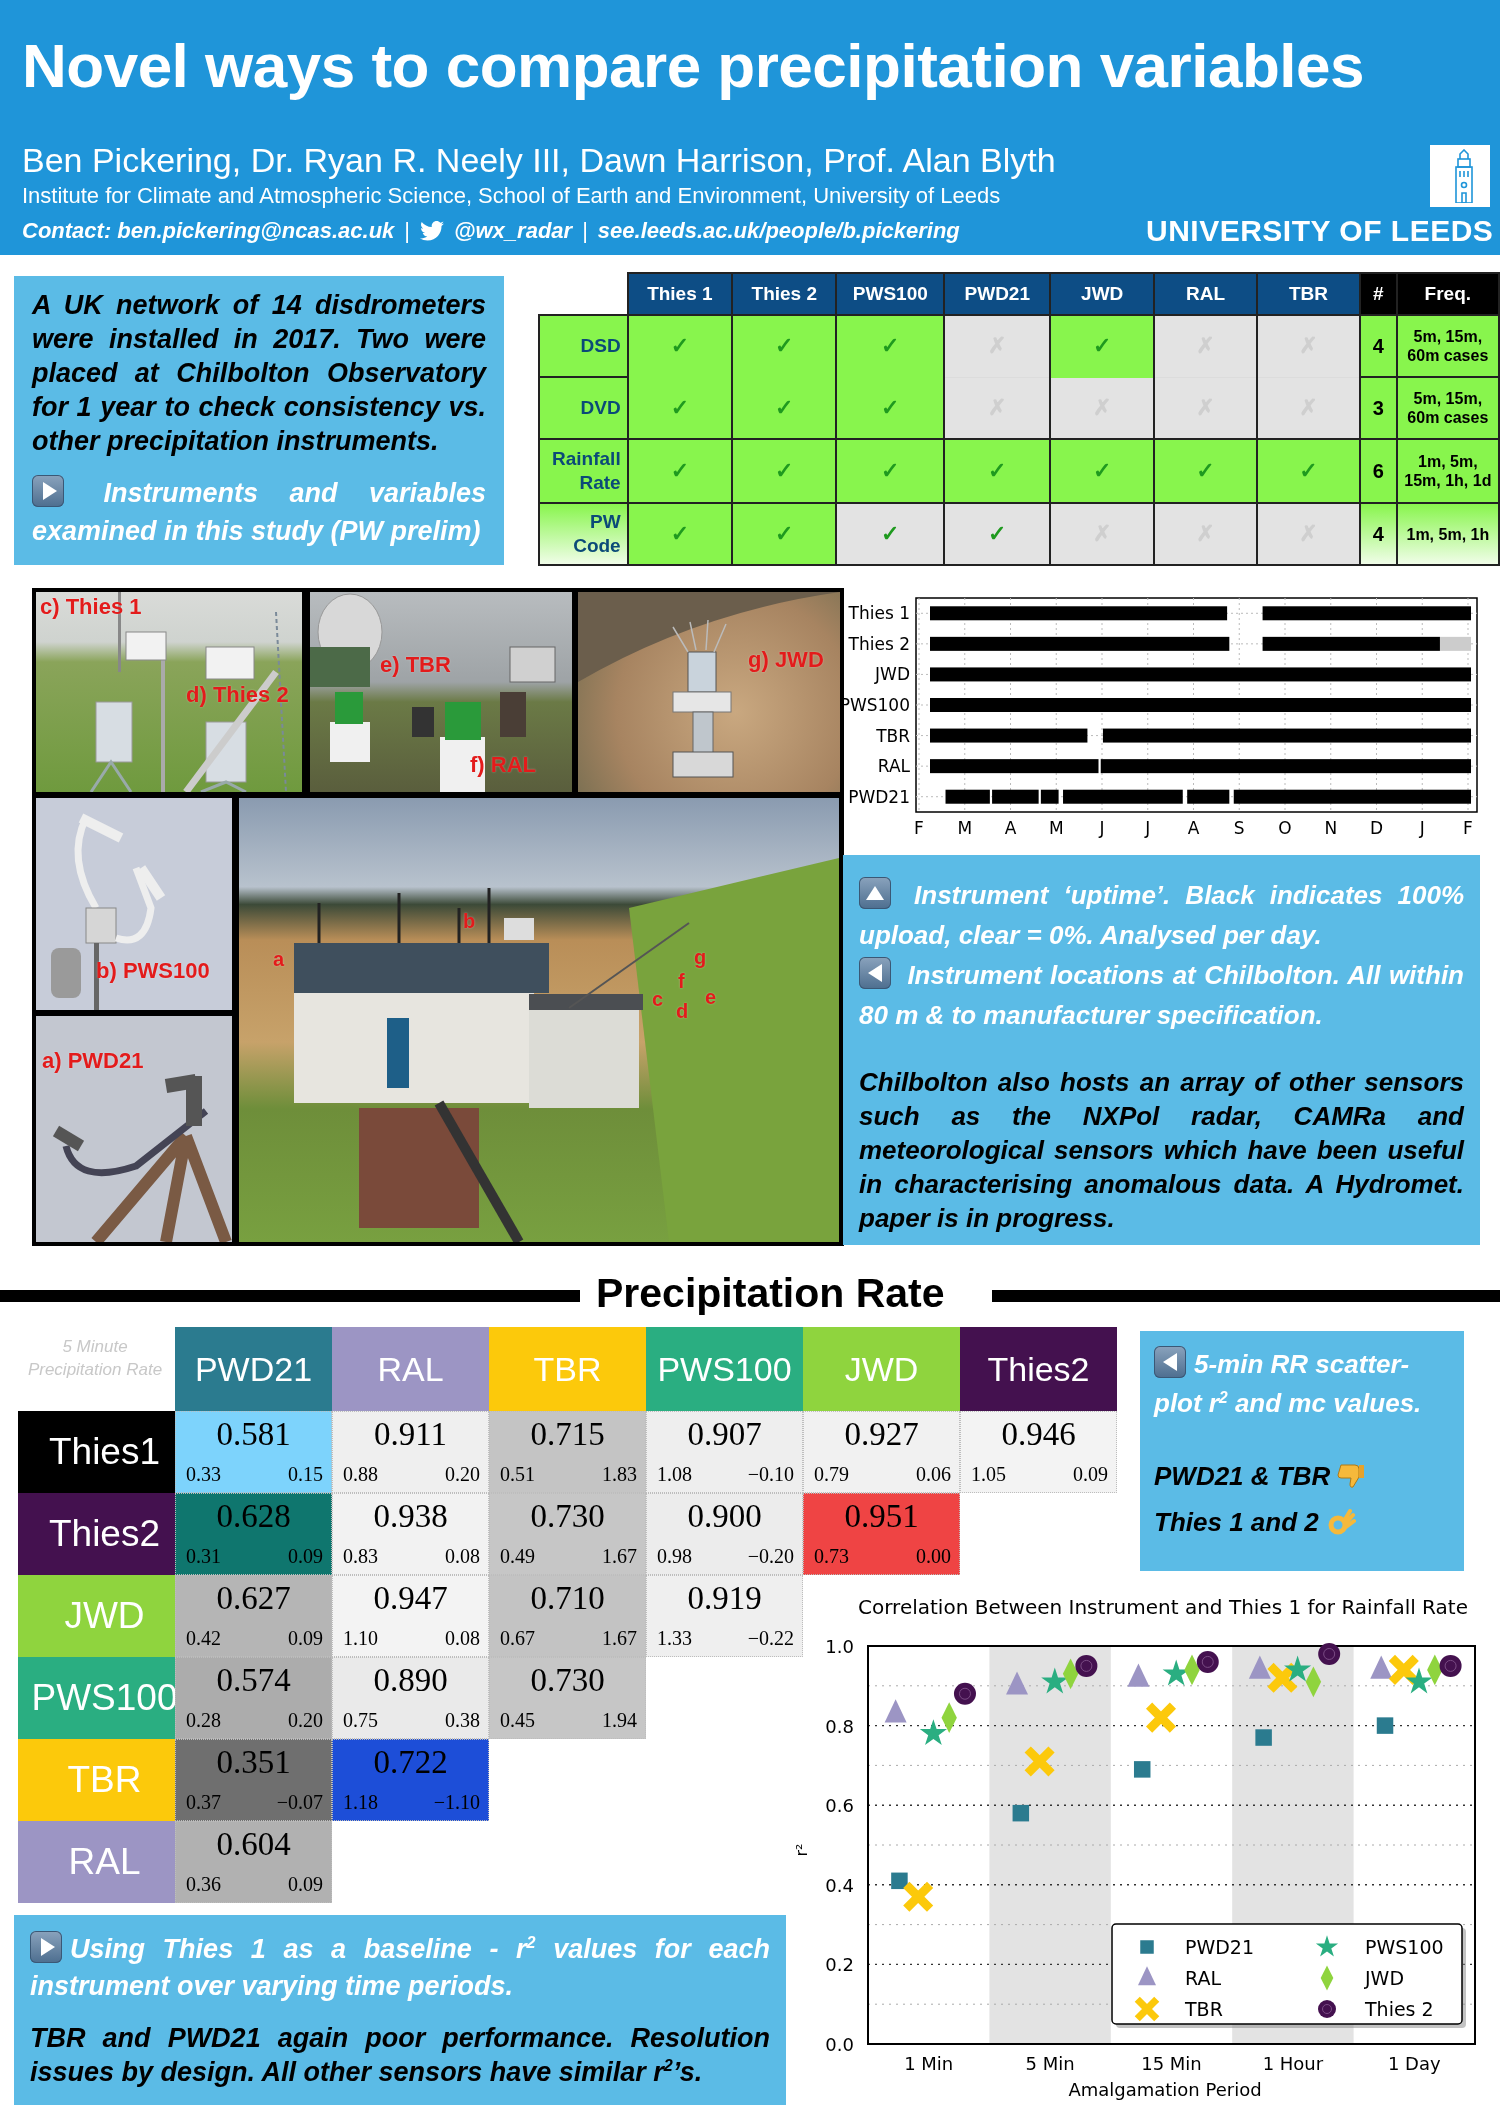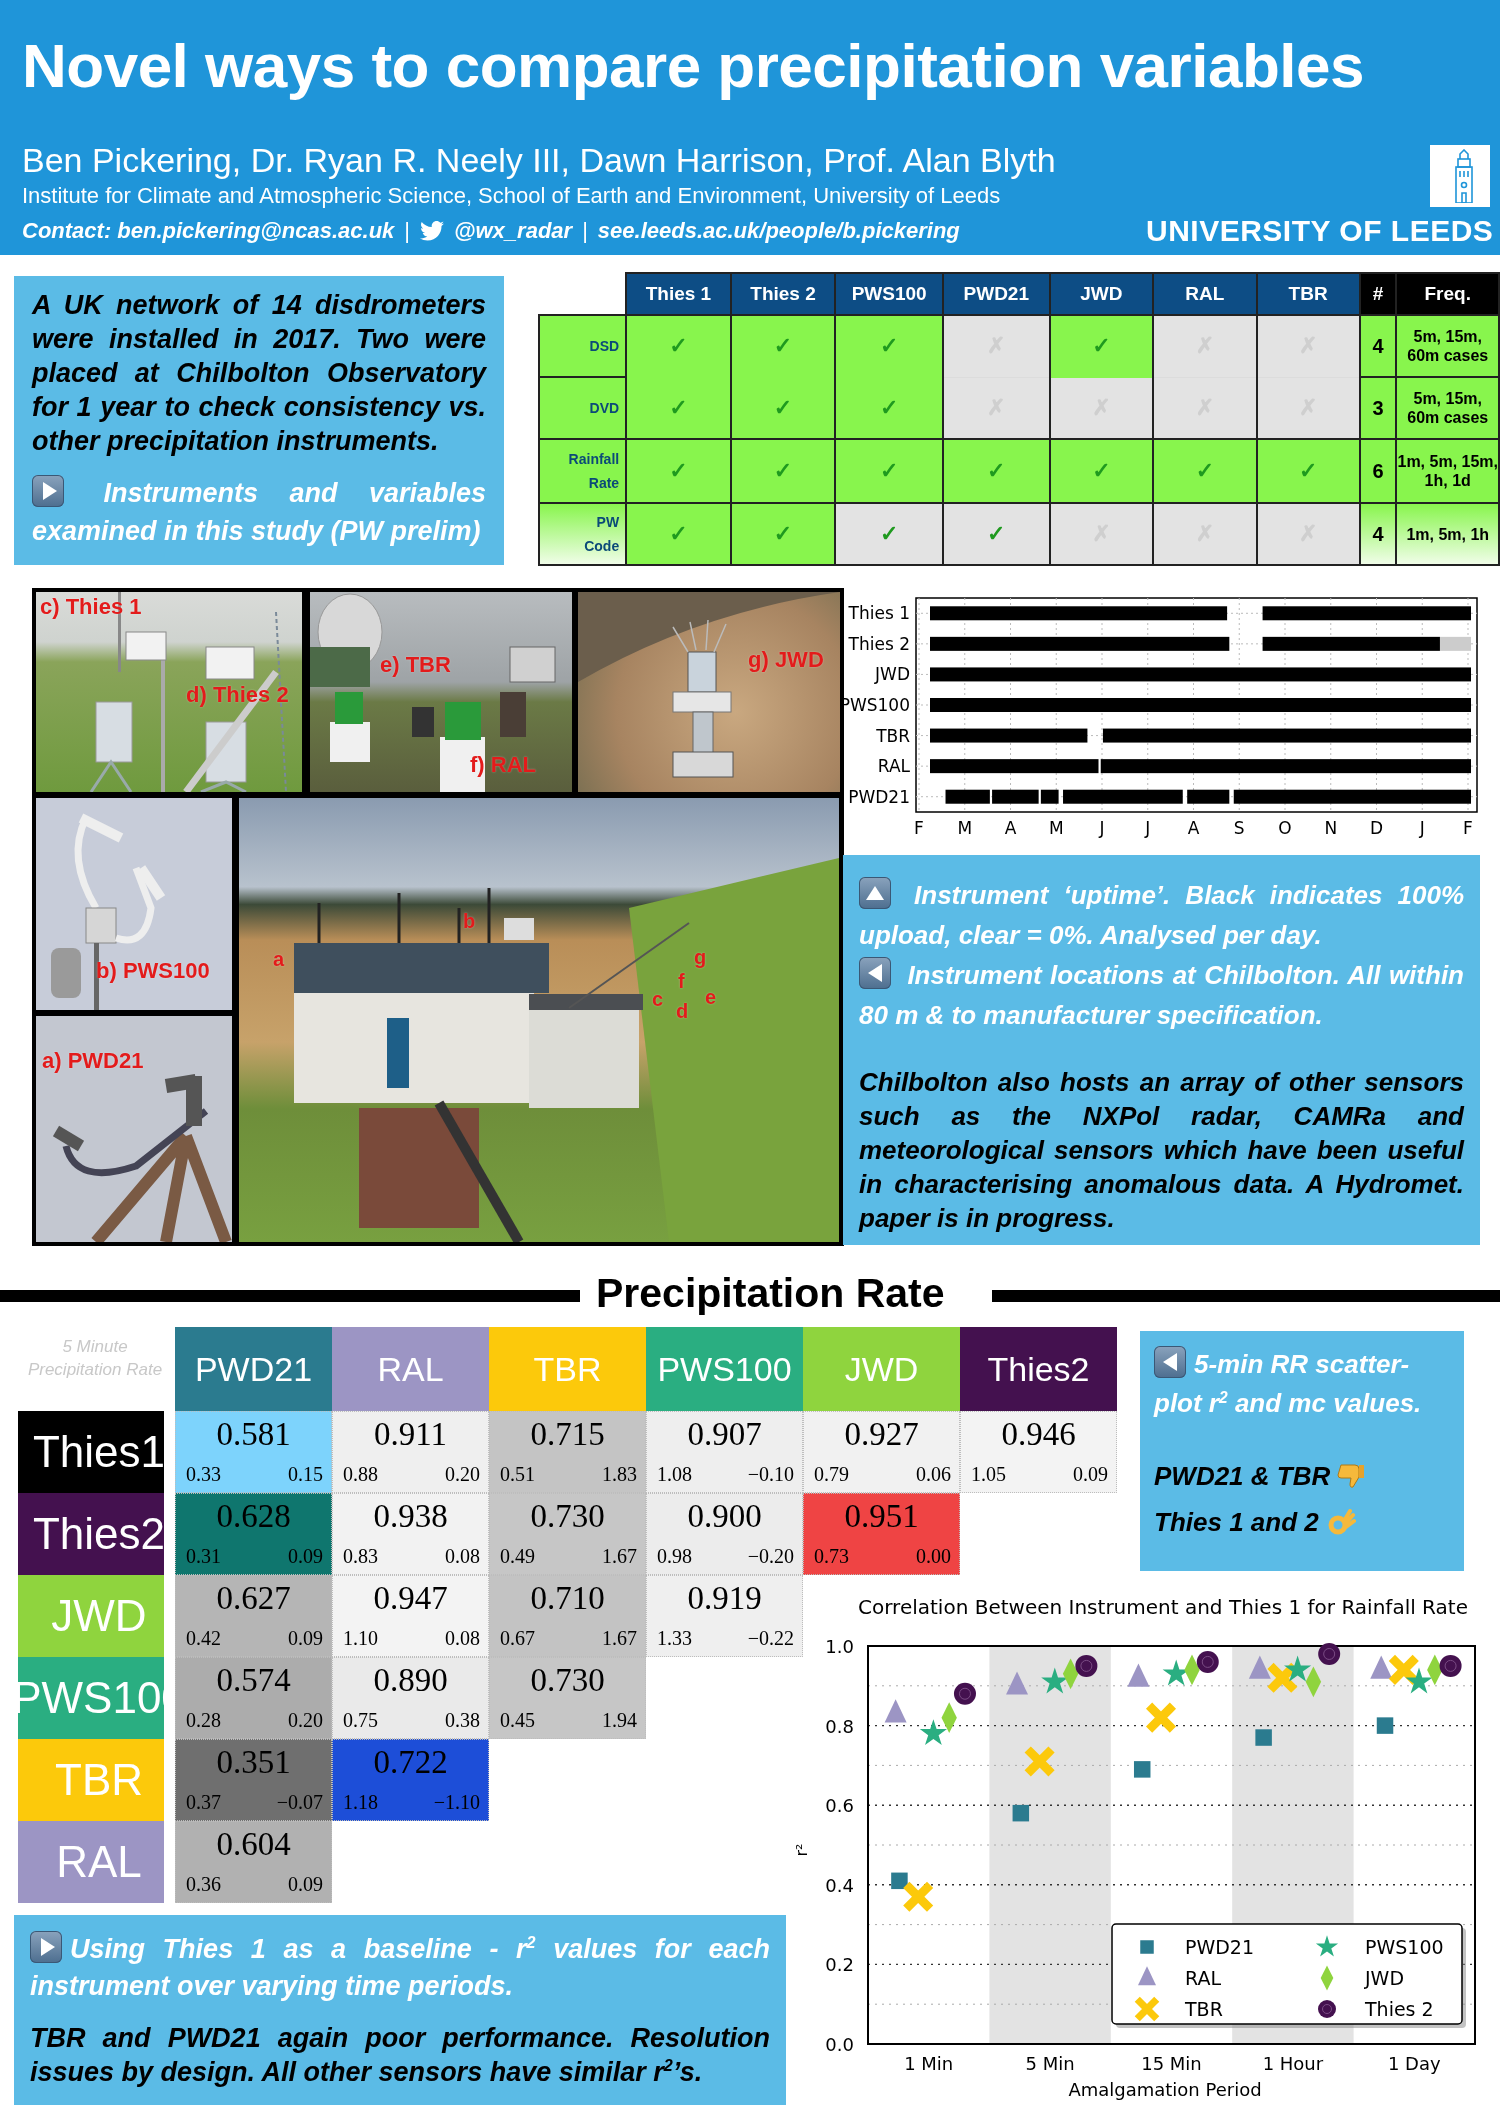--- a/index.html
+++ b/index.html
@@ -27,21 +27,21 @@
   .play-icon::after { content: ""; position: absolute; left: 11px; top: 7px; border-left: 14px solid #fff; border-top: 9px solid transparent; border-bottom: 9px solid transparent; }
   .up-icon::after { left: 7px; top: 9px; border-left: 9px solid transparent; border-right: 9px solid transparent; border-bottom: 14px solid #fff; border-top: 0; }
   .left-icon::after { left: 9px; top: 7px; border-right: 14px solid #fff; border-left: 0; border-top: 9px solid transparent; border-bottom: 9px solid transparent; }
 
   
   .itable { position: absolute; left: 538px; top: 272px; border-collapse: collapse; font-weight: bold; }
   .itable td, .itable th { border: 2px solid #222; text-align: center; }
   .itable th { background: #0d4d85; color: #fff; font-size: 19px; height: 42px; }
   .itable th.dark { background: #000; }
   .itable th.blank { background: transparent; border: none; }
-  .itable td.rowlab { background: #88f54d; color: #0b4a78; font-size: 14px; text-align: right; padding-right: 6px; width: 90px; line-height: 24px; margin-left: 27px; }
+  .itable td.rowlab { background: #88f54d; color: #0b4a78; font-size: 19px; text-align: right; padding-right: 6px; width: 90px; line-height: 24px; margin-left: 27px; }
   .itable td.rowlab.fade { background: linear-gradient(#88f54d, #f0fde8); }
   .itable td.c { width: 112px; height: 62px; font-size: 22px; }
   .itable td.y { background: #88f54d; color: #1f9a1f; }
   .itable td.n { background: #e3e3e3; color: #cfcfcf; }
   .itable td.y.grey { background: #e3e3e3; color: #1f9a1f; }
   .itable td.num { background: #88f54d; width: 40px; font-size: 20px; }
   .itable td.num.fade, .itable td.freq.fade { background: linear-gradient(#88f54d, #f0fde8); }
   .itable td.freq { background: #88f54d; width: 110px; font-size: 16px; line-height: 19px; }
   .itable tr.sub td.c { border-top: 1px solid #dcdcdc; }
 
@@ -61,21 +61,21 @@
 
   
   .divider { position: absolute; left: 0; top: 1270px; width: 1500px; height: 50px; }
   .divider .bar { position: absolute; top: 20px; height: 12px; background: #000; }
   .divider .label { position: absolute; left: 596px; top: 0; font-size: 41px; font-weight: bold; white-space: nowrap; }
 
   
   .matrix { position: absolute; left: 15px; top: 1327px; }
   .mcorner { position: absolute; left: 0; top: 0; width: 160px; height: 84px; color: #c8c8c8; font-style: italic; font-size: 17px; text-align: center; line-height: 23px; padding-top: 8px; }
   .mhead { position: absolute; top: 0; height: 84px; width: 157px; color: #fff; font-size: 34px; display: flex; align-items: center; justify-content: center; }
-  .mrow { position: absolute; left: 3px; width: 146px; height: 82px; color: #fff; font-size: 44px; display: flex; align-items: center; justify-content: center; padding-left: 16px; }
+  .mrow { position: absolute; left: 3px; width: 157px; height: 82px; color: #fff; font-size: 37px; display: flex; align-items: center; justify-content: center; padding-left: 16px; }
   .mcell { position: absolute; width: 157px; height: 82px; font-family: "Liberation Serif", serif; border: 1px dotted #bdbdbd; }
   .mcell .r2 { position: absolute; left: 0; right: 0; top: 4px; text-align: center; font-size: 33px; }
   .mcell .m { position: absolute; left: 10px; bottom: 6px; font-size: 20px; }
   .mcell .c { position: absolute; right: 8px; bottom: 6px; font-size: 20px; }
 
   
   .note { left: 1140px; top: 1331px; width: 324px; height: 240px; padding: 14px 12px 0 14px; }
   .note .p1 { color: #fff; font-weight: bold; font-style: italic; font-size: 26px; line-height: 39px; }
   .note .p2 { margin-top: 30px; font-weight: bold; font-style: italic; font-size: 26px; line-height: 46px; }
   .emoji { display: inline-block; width: 30px; height: 30px; vertical-align: -6px; }

